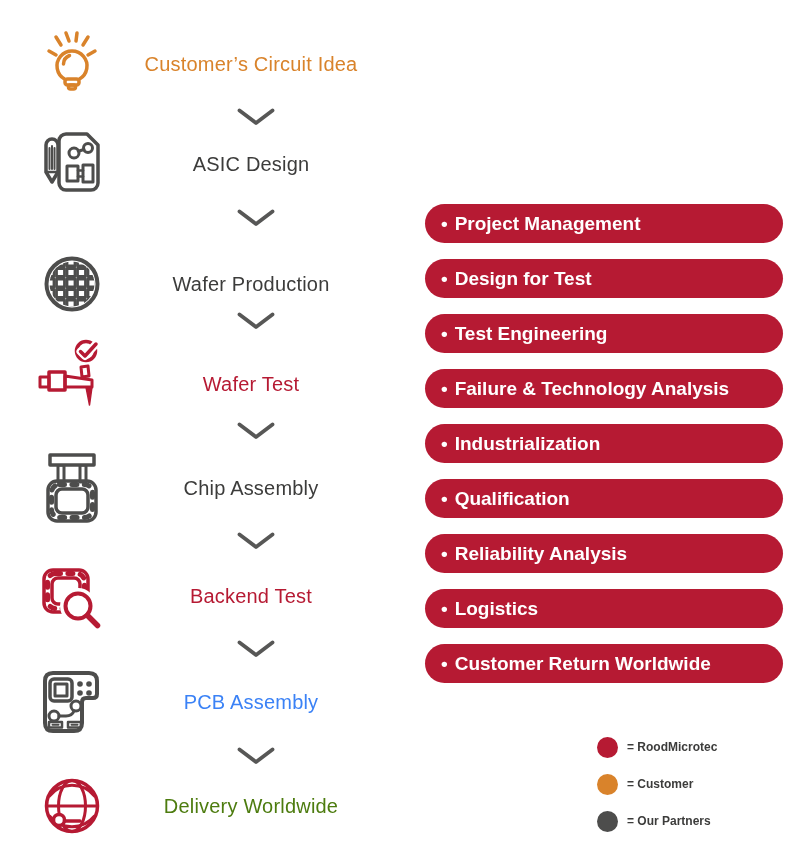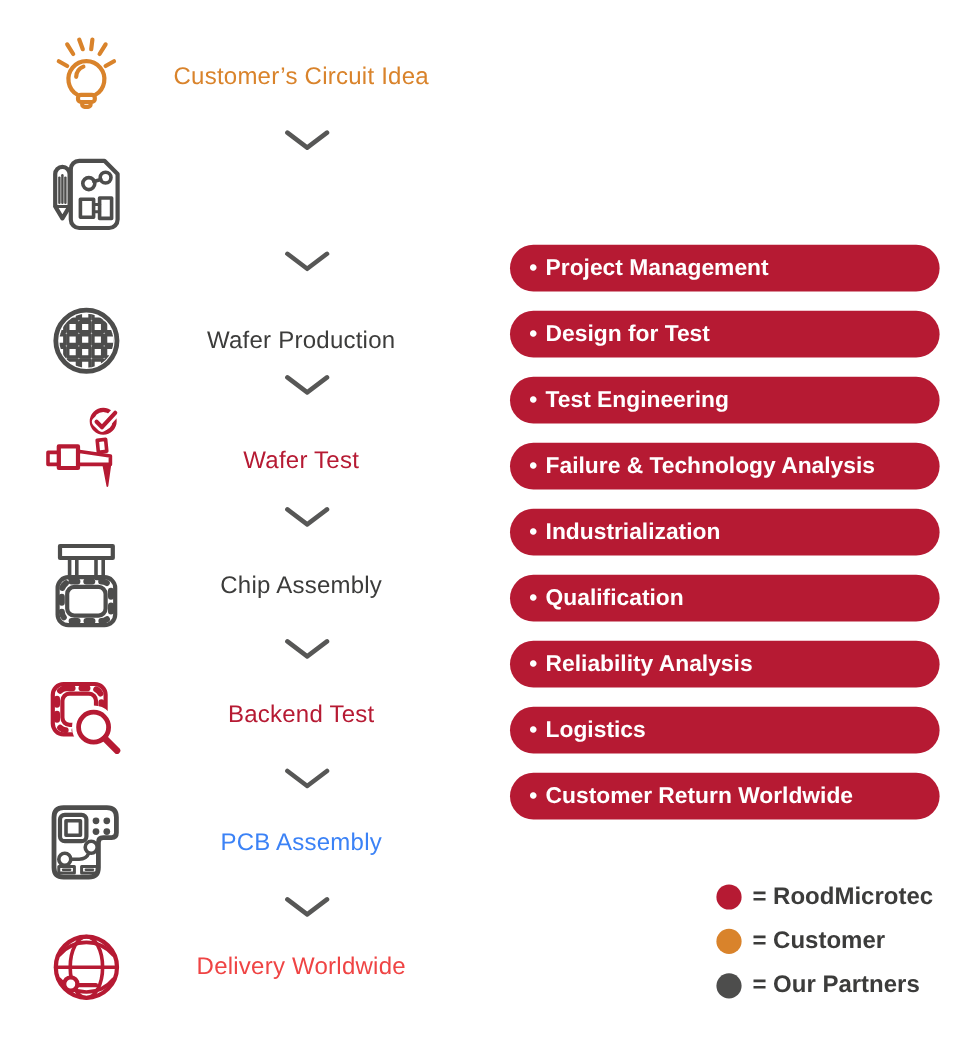--- a/index.html
+++ b/index.html
@@ -18,21 +18,21 @@
   .c-gray{color:#4D4D4C;}
   
   .pills{position:absolute;left:425px;top:204px;width:358px;display:flex;flex-direction:column;gap:16px;}
   .pill{height:39px;border-radius:20px;color:#fff;font-size:19px;font-weight:700;
         display:flex;align-items:center;padding:0 14px 0 16px;box-sizing:border-box;white-space:nowrap;}
   .pill .bullet{margin-right:7px;font-size:19px;line-height:1;}
   
   .legend{position:absolute;left:597px;top:733px;display:flex;flex-direction:column;gap:9px;}
   .legend-row{display:flex;align-items:center;height:28px;}
   .legend-dot{width:21px;height:21px;border-radius:50%;flex:0 0 auto;}
-  .legend-label{margin-left:9px;font-size:20px;font-weight:700;color:#3C3C3B;white-space:nowrap;}
+  .legend-label{margin-left:9px;font-size:12px;font-weight:700;color:#3C3C3B;white-space:nowrap;}
 </style>
 </head>
 <body>
 
 <div class="canvas">
 
   <div class="step" style="top:28px">
     <div class="icon-box c-orange">
       <svg width="72" height="72" viewBox="0 0 72 72" fill="none" stroke="currentColor" stroke-width="3.5" stroke-linecap="round" stroke-linejoin="round">
         <path d="M28.5 51 a15 15 0 1 1 15 0"></path>
@@ -65,20 +65,21 @@
         <path d="M30 6 H51 L62 17 V55 a7 7 0 0 1 -7 7 H30 a7 7 0 0 1 -7 -7 V13 a7 7 0 0 1 7 -7 Z"></path>
         <circle cx="38" cy="25" r="5" stroke-width="3"></circle>
         <circle cx="52" cy="20" r="4.5" stroke-width="3"></circle>
         <path d="M42.2 23.2 L48 21.5" stroke-width="3"></path>
         <rect x="31" y="38" width="11" height="15" stroke-width="3"></rect>
         <rect x="47" y="37" width="10" height="17" stroke-width="3"></rect>
         <path d="M42 42.5 H47" stroke-width="2.5"></path>
           <path d="M42 48.5 H47" stroke-width="2.5"></path>
       </svg>
     </div>
+    <div class="step-label" style="color: rgb(60, 60, 59);">ASIC Design</div>
   </div>
 
   <svg class="chev" style="top:209px" width="38" height="18">
     <polyline points="2.5,2.5 19,15 35.5,2.5" fill="none" stroke="#575756" stroke-width="3.8" stroke-linecap="round" stroke-linejoin="round"></polyline>
   </svg>
 
   <div class="step" style="top:248px">
     <div class="icon-box c-gray">
       <svg width="72" height="72" viewBox="0 0 72 72" fill="none" stroke="currentColor" stroke-width="3.5" stroke-linecap="round" stroke-linejoin="round">
         <defs>
@@ -211,21 +212,21 @@
       <svg width="72" height="72" viewBox="0 0 72 72" fill="none" stroke="currentColor" stroke-width="3.5" stroke-linecap="round" stroke-linejoin="round">
         <circle cx="36" cy="36" r="25.5"></circle>
         <ellipse cx="36" cy="36" rx="13.5" ry="25.5" stroke-width="3"></ellipse>
         <path d="M13.5 26 a29 29 0 0 1 45 0" stroke-width="3"></path>
         <path d="M13.5 46 a29 29 0 0 0 45 0" stroke-width="3"></path>
         <path d="M10.5 36 H61.5" stroke-width="3"></path>
         <circle cx="23" cy="50" r="5.5" fill="#fff"></circle>
         <path d="M28.5 51 H44"></path>
       </svg>
     </div>
-    <div class="step-label" style="color: #ef4444;">Delivery Worldwide</div>
+    <div class="step-label" style="color: #4d7c0f;">Delivery Worldwide</div>
   </div>
 
   <div class="pills">
     <div class="pill" style="background: rgb(182, 26, 51);">
       <span class="bullet">•</span>
       <span>Project Management</span>
     </div>
     <div class="pill" style="background: rgb(182, 26, 51);">
       <span class="bullet">•</span>
       <span>Design for Test</span>

